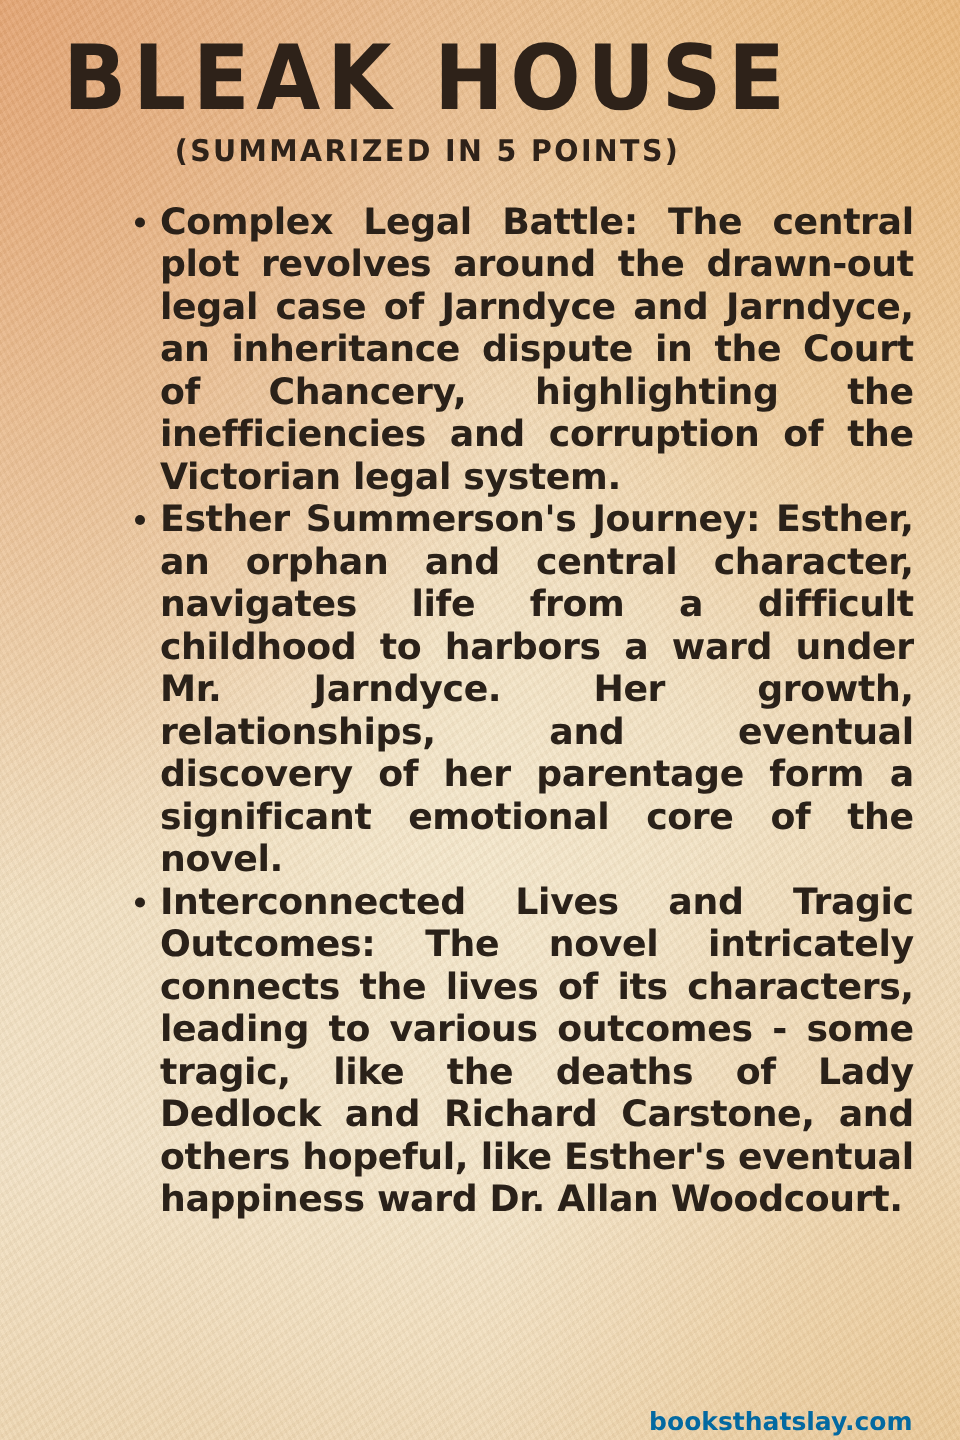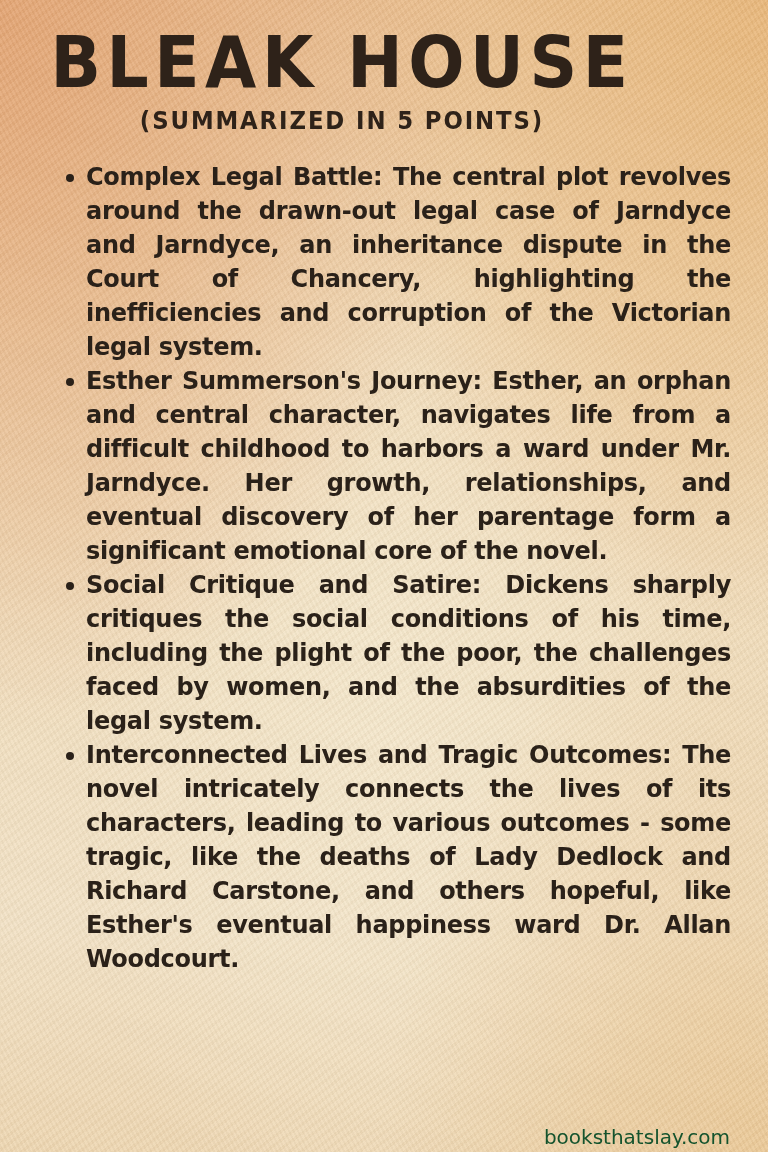--- a/index.html
+++ b/index.html
@@ -45,43 +45,44 @@
       position: absolute;
       top: 160px;
       left: 86px;
       width: 645px;
       list-style: none;
     }
     .point {
       position: relative;
       font-family: "DejaVu Sans", sans-serif;
       font-weight: bold;
-      font-size: 24px;
+      font-size: 29px;
       line-height: 34px;
       text-align: justify;
       color: #2a2119;
       letter-spacing: -0.3px;
+      margin-left: 42px;
     }
     .bullet {
       position: absolute;
       left: -20px;
       top: 14px;
       width: 8px; height: 8px;
       border-radius: 50%;
       background: #2a2119;
     }
     .footer {
       position: absolute;
       right: 38px;
       top: 1124px;
       font-family: "DejaVu Sans", sans-serif;
-      font-weight: normal;
+      font-weight: bold;
       font-size: 20px;
       line-height: 26px;
-      color: #14532d;
+      color: #0369a1;
     }
   </style>
 </head>
 <body>
 
 <div class="texture"></div>
 
 <header class="header">
   <h1 class="title">BLEAK HOUSE</h1>
   <h2 class="subtitle">(SUMMARIZED IN 5 POINTS)</h2>
@@ -91,21 +92,17 @@
   <li class="point">
     <span class="bullet"></span>
     <span>Complex Legal Battle: The central plot revolves around the drawn-out legal case of Jarndyce and Jarndyce, an inheritance dispute in the Court of Chancery, highlighting the inefficiencies and corruption of the Victorian legal system.</span>
   </li>
   <li class="point">
     <span class="bullet"></span>
     <span>Esther Summerson's Journey: Esther, an orphan and central character, navigates life from a difficult childhood to harbors a ward under Mr. Jarndyce. Her growth, relationships, and eventual discovery of her parentage form a significant emotional core of the novel.</span>
   </li>
   <li class="point">
     <span class="bullet"></span>
-    <span>Social Critique and Satire: Dickens sharply critiques the social conditions of his time, including the plight of the poor, the challenges faced by women, and the absurdities of the legal system.</span>
-  </li>
-  <li class="point">
-    <span class="bullet"></span>
     <span>Interconnected Lives and Tragic Outcomes: The novel intricately connects the lives of its characters, leading to various outcomes - some tragic, like the deaths of Lady Dedlock and Richard Carstone, and others hopeful, like Esther's eventual happiness ward Dr. Allan Woodcourt.</span>
   </li>
 </ul>
 
 <div class="footer">booksthatslay.com</div>
 
 </body></html>

